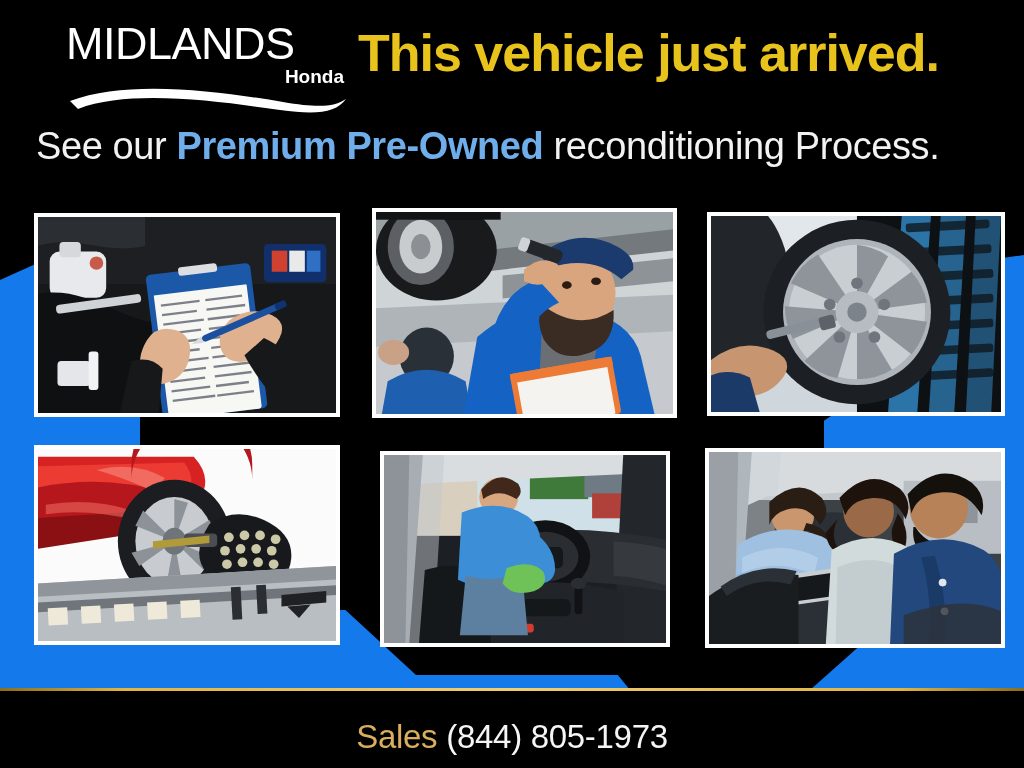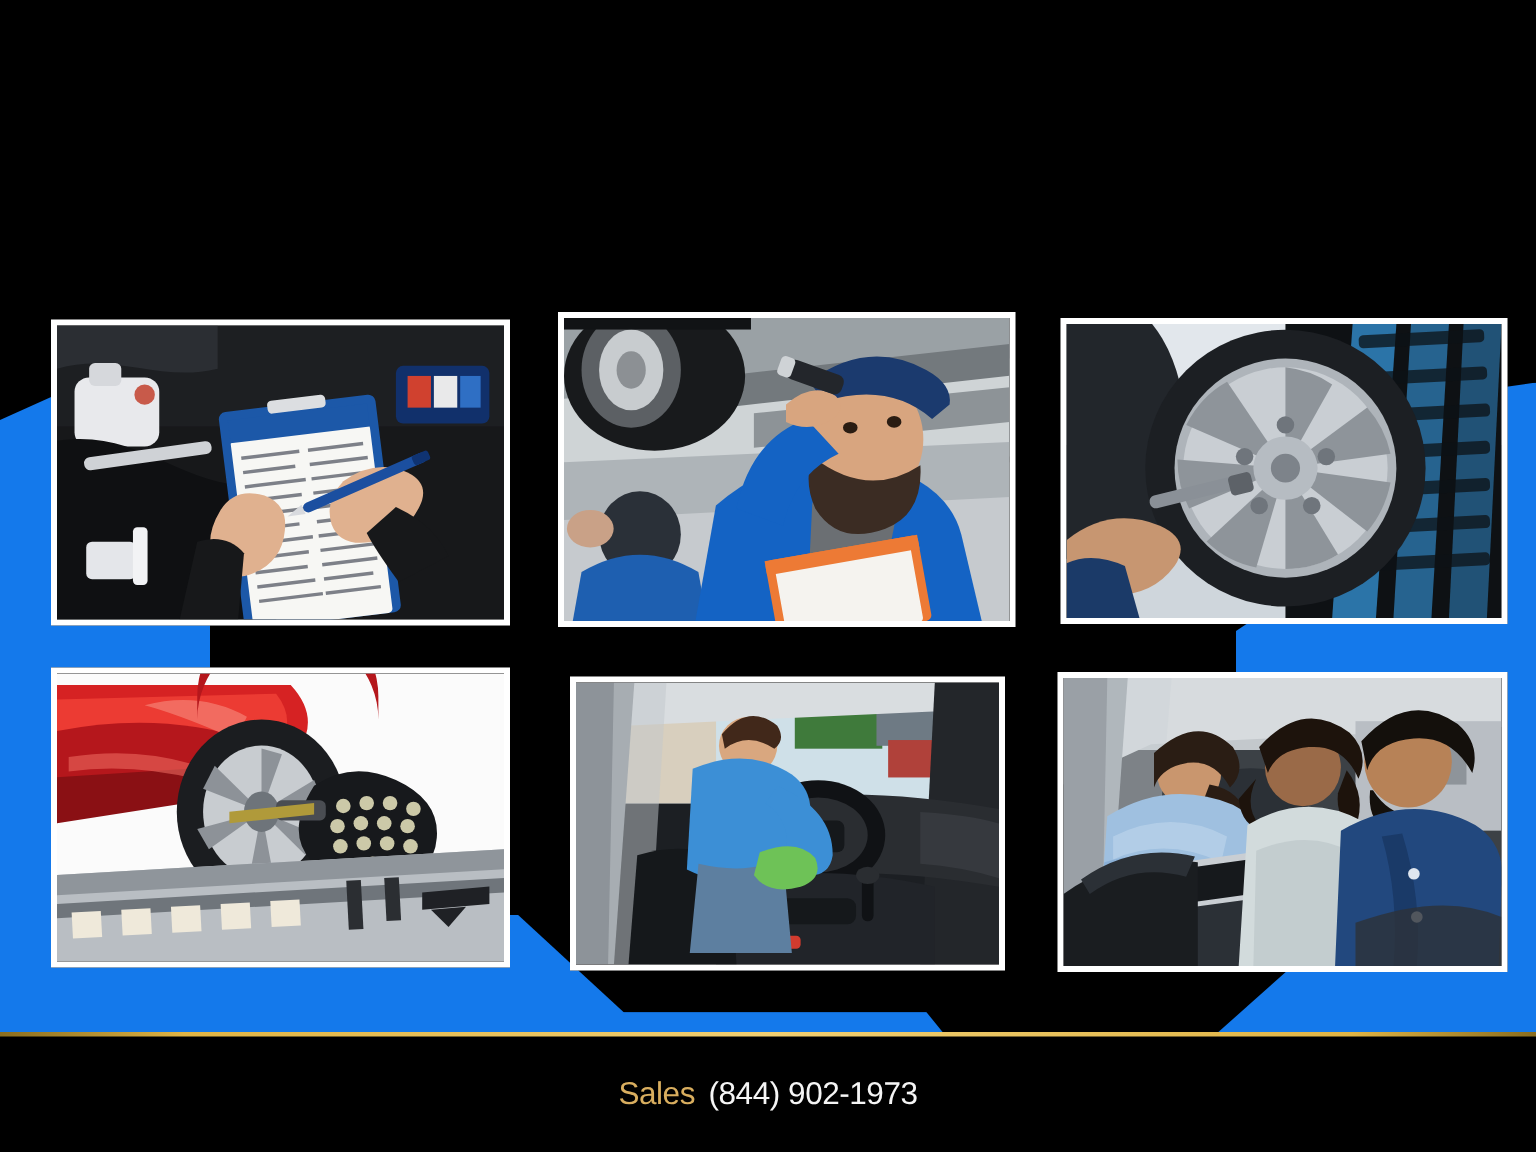--- a/index.html
+++ b/index.html
@@ -86,37 +86,53 @@
   .gold-rule{
     position:absolute;left:0;top:688px;width:1024px;height:3px;
     background:linear-gradient(90deg,#8a6d1f 0%,#E0B445 12%,#F0CE72 50%,#E0B445 88%,#8a6d1f 100%);
   }
   .footer{
     position:absolute;left:0;top:700px;width:1024px;height:68px;background:#000;
   }
   .footer-row{
     position:absolute;left:0;top:18px;width:1024px;
     display:flex;justify-content:center;align-items:flex-start;gap:88px;
-    font-size:21px;white-space:nowrap;letter-spacing:-0.3px;
+    font-size:33px;white-space:nowrap;letter-spacing:-0.3px;
   }
   .f-item{display:flex;align-items:baseline;gap:9px;}
   .f-gold{color:#D9AE5F;}
   .f-white{color:#F5F5F5;}
 </style>
 </head>
 <body>
 
 <div class="stage">
 
   <div class="blue-left"></div>
   <div class="blue-left-body"></div>
   <div class="blue-right"></div>
   <div class="blue-band"></div>
   <div class="blue-notch"></div>
 
+  <div class="header">
+
+    <div class="logo-wrap">
+      <div class="logo-word">MIDLANDS</div>
+      <div class="logo-sub">Honda</div>
+      <svg class="logo-swoosh" viewBox="0 0 280 32" aria-hidden="true">
+        <path d="M2 20 C 60 -2, 150 10, 215 21 C 250 27, 266 26, 278 18 C 268 32, 248 34, 212 29 C 148 20, 62 8, 10 28 Z" fill="#ffffff"></path>
+      </svg>
+    </div>
+
+    <div class="headline">This vehicle  just arrived.</div>
+
+    <div class="subline">
+      <span>See our </span><span class="hl">Premium Pre-Owned</span><span> reconditioning Process.</span>
+    </div>
+  </div>
 
   <div class="black-wedge-left"></div>
   <div class="black-wedge-mid"></div>
   <div class="black-wedge-right"></div>
 
   <div class="photo" style="left:34px;top:213px;width:306px;height:204px;">
     <div class="ph-inner">
       <svg class="ph-svg" viewBox="0 0 306 204" preserveAspectRatio="none" aria-hidden="true">
         <rect width="306" height="204" fill="#17181a"></rect>
         <rect x="0" y="0" width="306" height="70" fill="#1d1f22"></rect>
@@ -434,18 +450,18 @@
         <path d="M200 170 q60 -22 100 -4 l0 34 l-100 0 Z" fill="#2d3238" opacity=".8"></path>
       </svg>
     </div>
   </div>
 
   <div class="gold-rule"></div>
   <div class="footer">
     <div class="footer-row">
       <div class="f-item">
         <span class="f-gold">Sales</span>
-        <span class="f-white">(844) 902-1973</span>
+        <span class="f-white">(844) 805-1973</span>
       </div>
     </div>
   </div>
 
 </div>
 
 </body></html>

